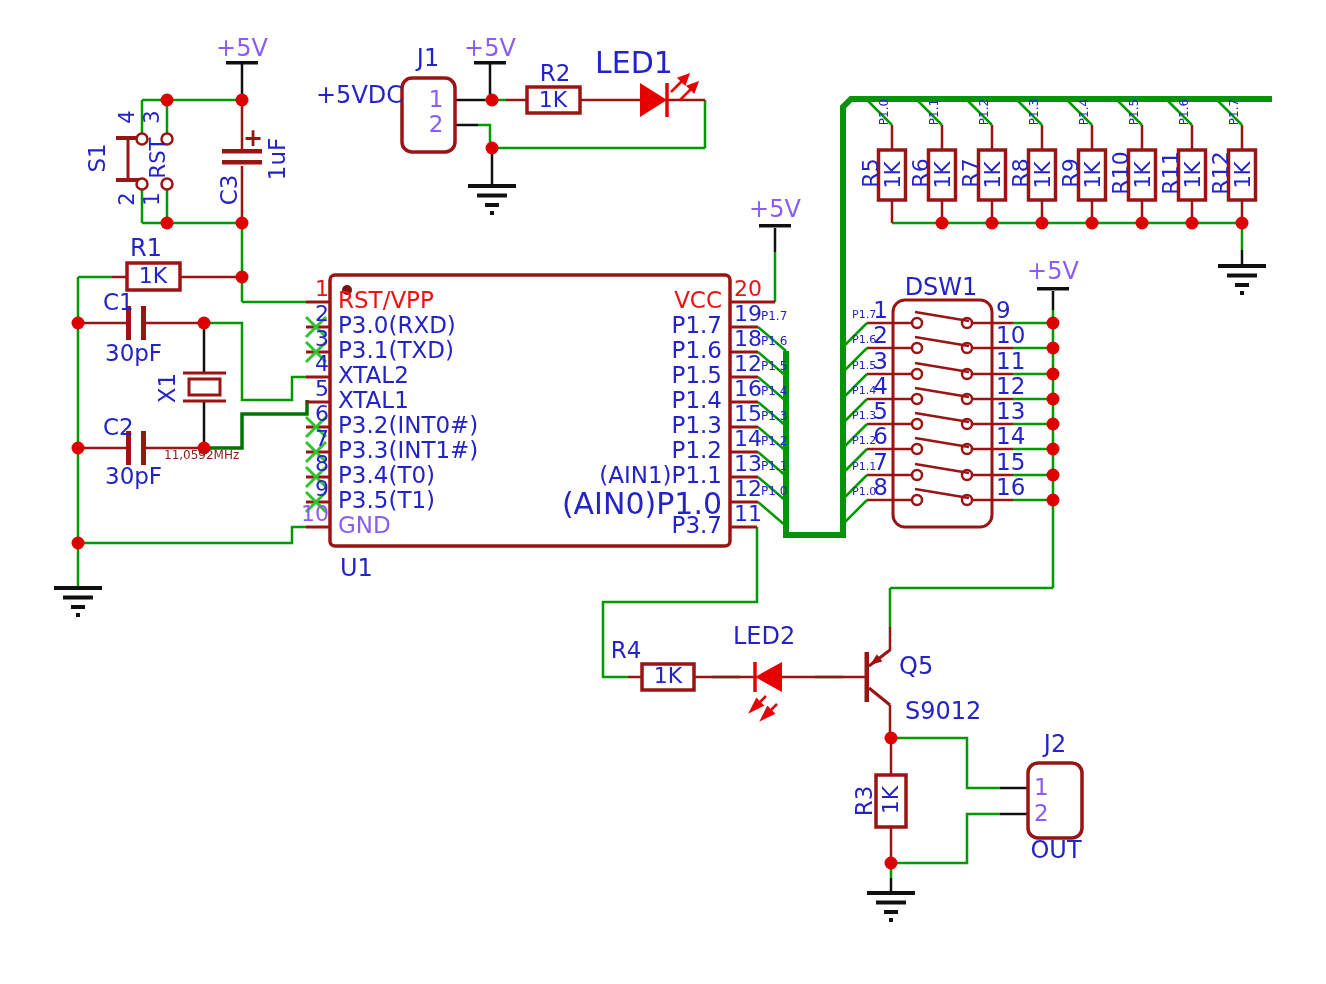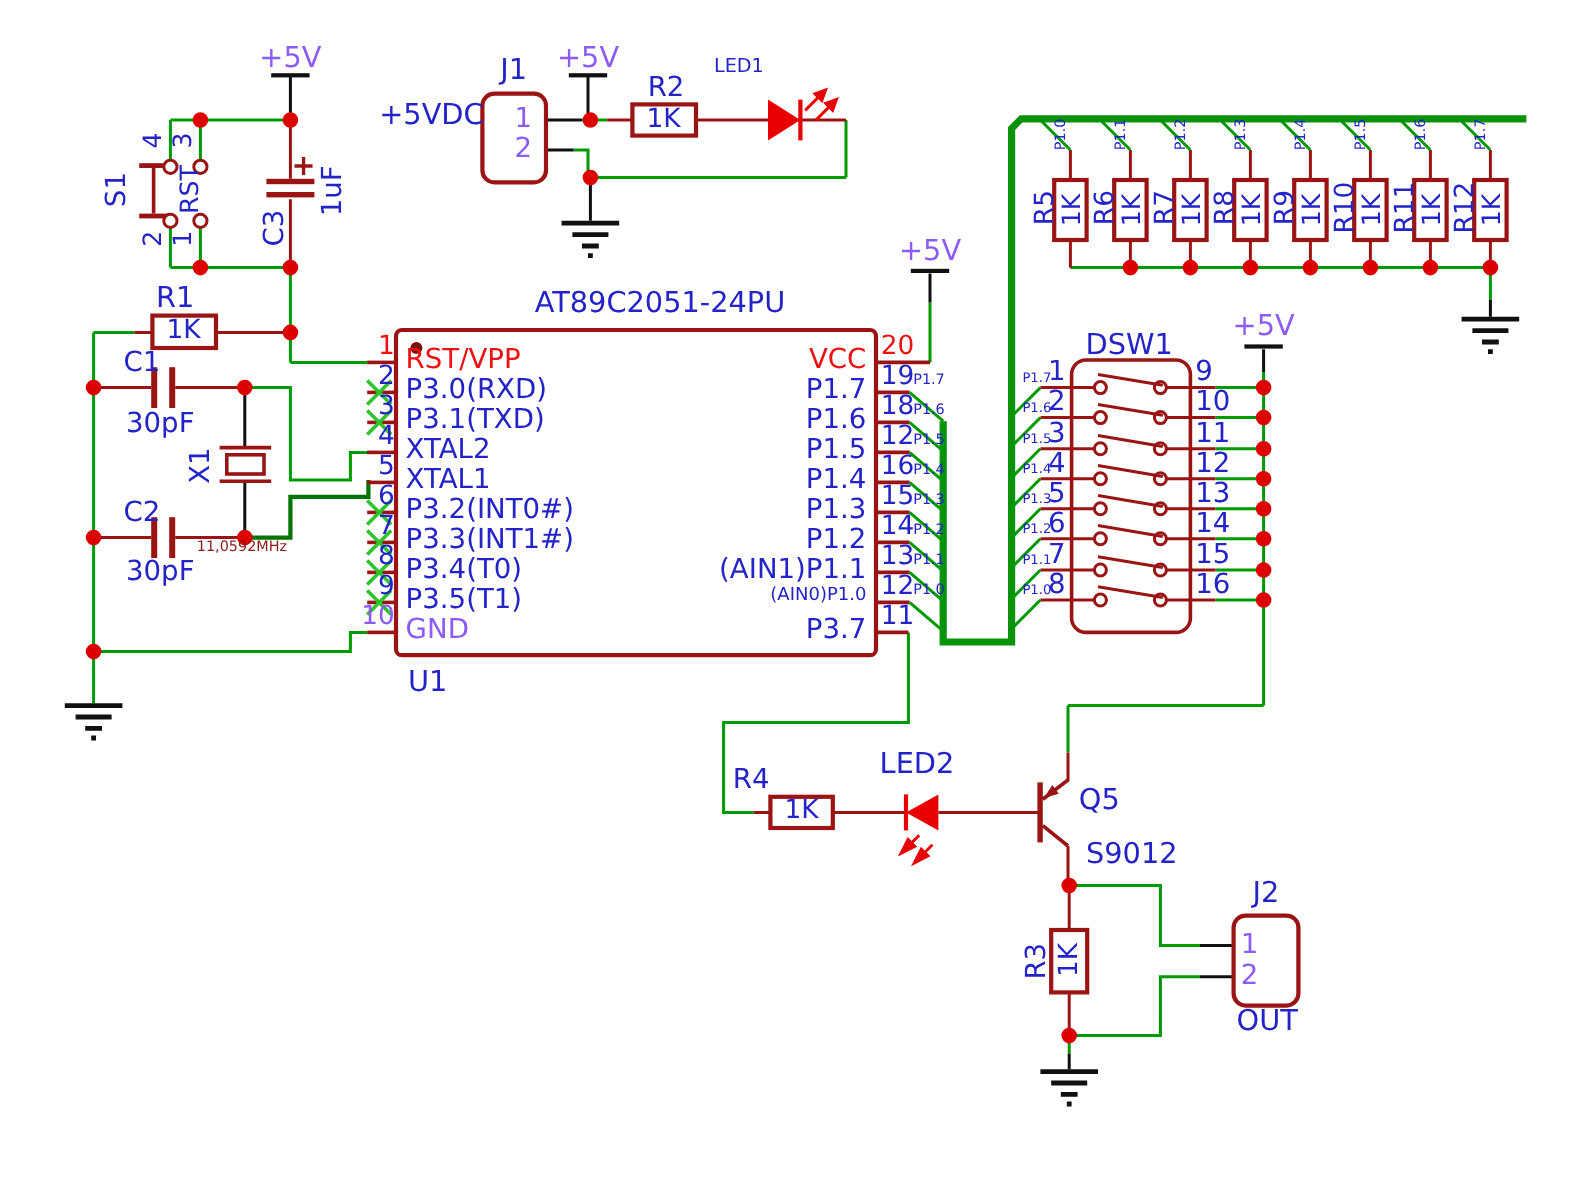--- a/index.html
+++ b/index.html
@@ -317,22 +317,21 @@
   <div class="lbl b ctr" style="left:146px;top:236px;font-size:24px">R1</div>
   <div class="lbl b ctr" style="left:153px;top:264px;font-size:22px">1K</div>
   <div class="lbl b" style="left:103px;top:290px;font-size:23px">C1</div>
   <div class="lbl b" style="left:105px;top:341px;font-size:23px">30pF</div>
   <div class="lbl b" style="left:103px;top:415px;font-size:23px">C2</div>
   <div class="lbl b" style="left:105px;top:464px;font-size:23px">30pF</div>
   <div class="lbl b rot" style="left:167px;top:388px;font-size:23px">X1</div>
   <div class="lbl br" style="left:164px;top:449px;font-size:12px">11,0592MHz</div>
   <div class="lbl b ctr" style="left:555px;top:61px;font-size:23px">R2</div>
   <div class="lbl b ctr" style="left:553px;top:88px;font-size:22px">1K</div>
-  <div class="lbl b" style="left:595px;top:47px;font-size:16px">LED1</div>
-  <div class="lbl b ctr" style="left:550px;top:240px;font-size:24px">AT89C2051-24PU</div>
+  <div class="lbl b" style="left:595px;top:47px;font-size:30px">LED1</div>
   <div class="lbl b" style="left:340px;top:556px;font-size:24px">U1</div>
   <div class="lbl b ctr" style="left:941px;top:275px;font-size:24px">DSW1</div>
   <div class="lbl b" style="left:899px;top:654px;font-size:24px">Q5</div>
   <div class="lbl b" style="left:905px;top:699px;font-size:24px">S9012</div>
   <div class="lbl b ctr" style="left:626px;top:638px;font-size:23px">R4</div>
   <div class="lbl b ctr" style="left:668px;top:664px;font-size:22px">1K</div>
   <div class="lbl b" style="left:733px;top:624px;font-size:24px">LED2</div>
   <div class="lbl b rot" style="left:864px;top:801px;font-size:23px">R3</div>
   <div class="lbl b rot" style="left:891px;top:800px;font-size:22px">1K</div>
   <div class="lbl b ctr" style="left:1055px;top:732px;font-size:24px">J2</div>
@@ -375,21 +374,21 @@
     <div class="lbl b" style="left:761px;top:385px;font-size:12px">P1.4</div>
     <div class="lbl b" style="right:604px;top:413px;font-size:23px;text-align:right">P1.3</div>
     <div class="lbl b" style="left:734px;top:402px;font-size:22px">15</div>
     <div class="lbl b" style="left:761px;top:410px;font-size:12px">P1.3</div>
     <div class="lbl b" style="right:604px;top:438px;font-size:23px;text-align:right">P1.2</div>
     <div class="lbl b" style="left:734px;top:427px;font-size:22px">14</div>
     <div class="lbl b" style="left:761px;top:435px;font-size:12px">P1.2</div>
     <div class="lbl b" style="right:604px;top:463px;font-size:23px;text-align:right">(AIN1)P1.1</div>
     <div class="lbl b" style="left:734px;top:452px;font-size:22px">13</div>
     <div class="lbl b" style="left:761px;top:460px;font-size:12px">P1.1</div>
-    <div class="lbl b" style="right:604px;top:488px;font-size:15px;">(AIN0)P1.0</div>
+    <div class="lbl b" style="right:604px;top:488px;font-size:30px;">(AIN0)P1.0</div>
     <div class="lbl b" style="left:734px;top:477px;font-size:22px">12</div>
     <div class="lbl b" style="left:761px;top:485px;font-size:12px">P1.0</div>
     <div class="lbl b" style="right:604px;top:513px;font-size:23px;text-align:center">P3.7</div>
     <div class="lbl b" style="left:734px;top:502px;font-size:22px">11</div>
     <div class="lbl b rot" style="left:871px;top:173px;font-size:22px">R5</div>
     <div class="lbl b rot" style="left:893px;top:175px;font-size:21px">1K</div>
     <div class="lbl b rot" style="left:884px;top:112px;font-size:12px">P1.0</div>
     <div class="lbl b rot" style="left:921px;top:173px;font-size:22px">R6</div>
     <div class="lbl b rot" style="left:943px;top:175px;font-size:21px">1K</div>
     <div class="lbl b rot" style="left:934px;top:112px;font-size:12px">P1.1</div>

